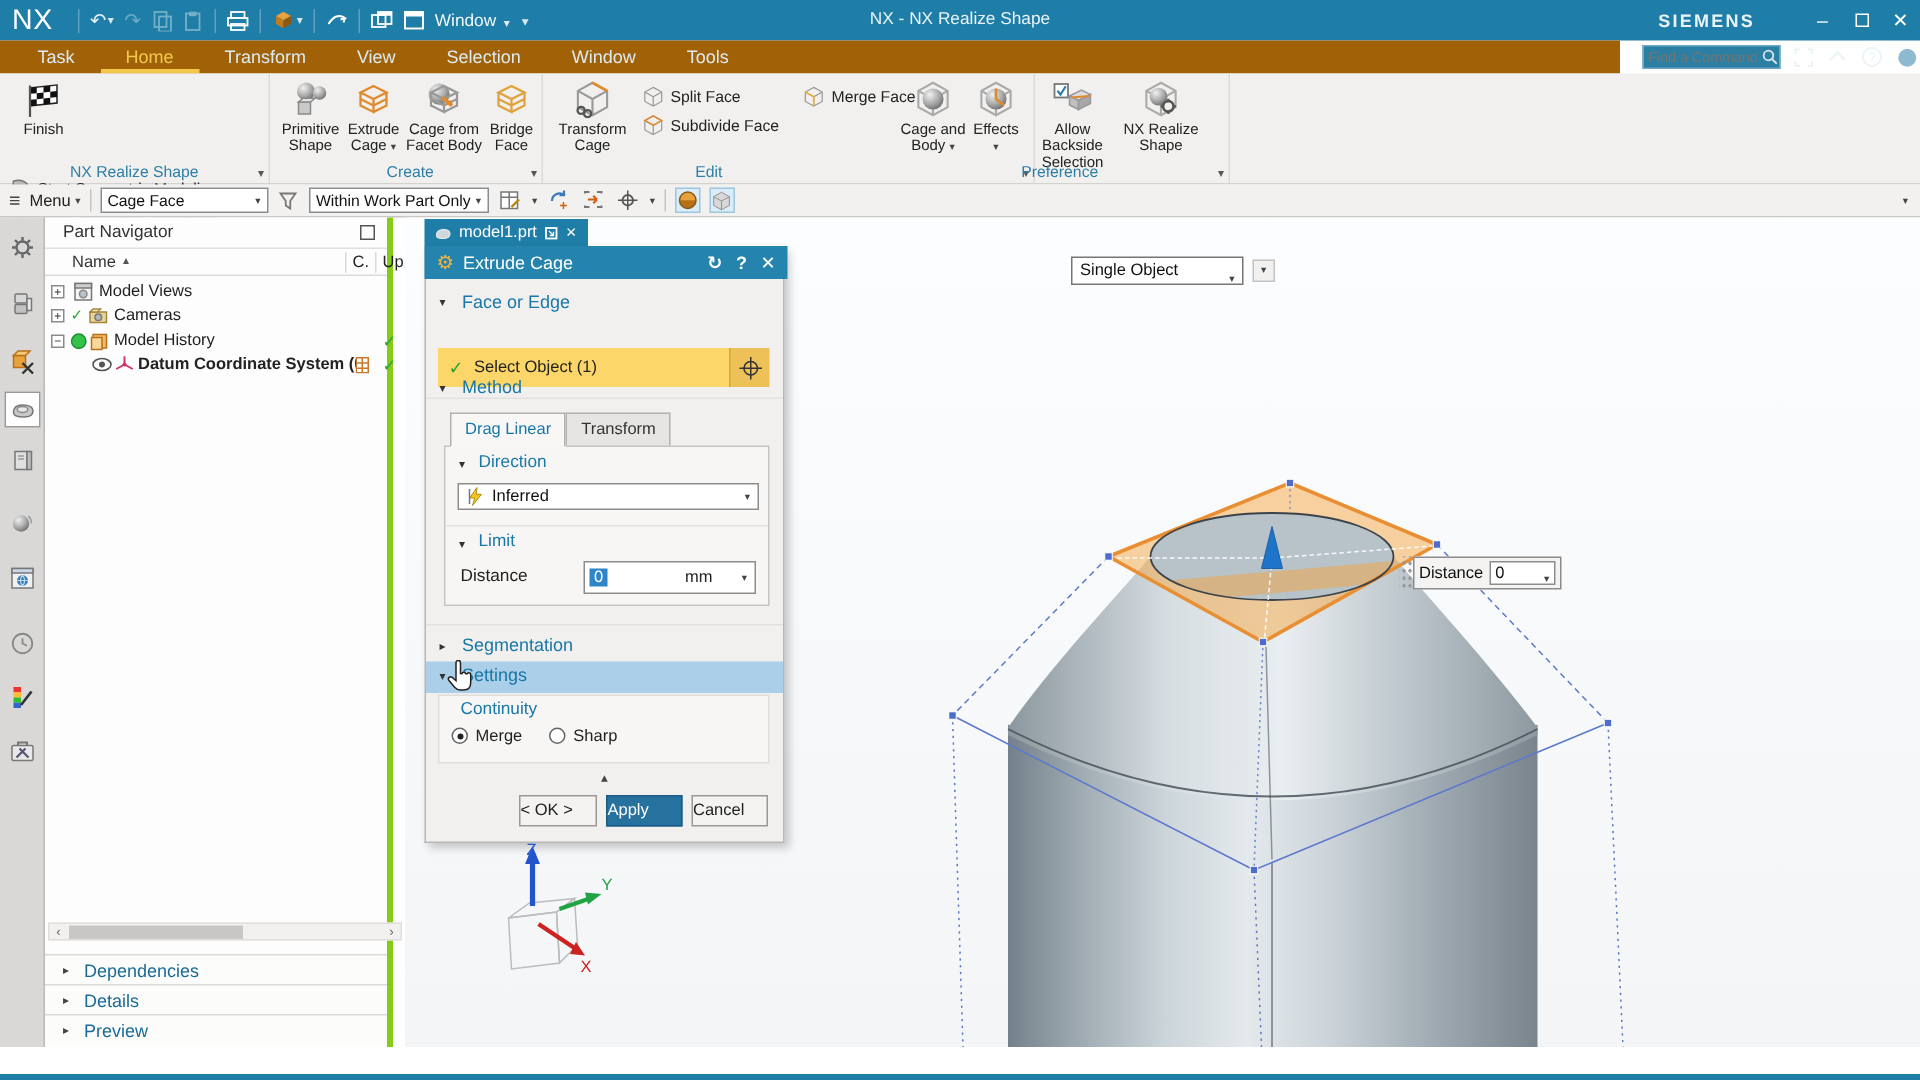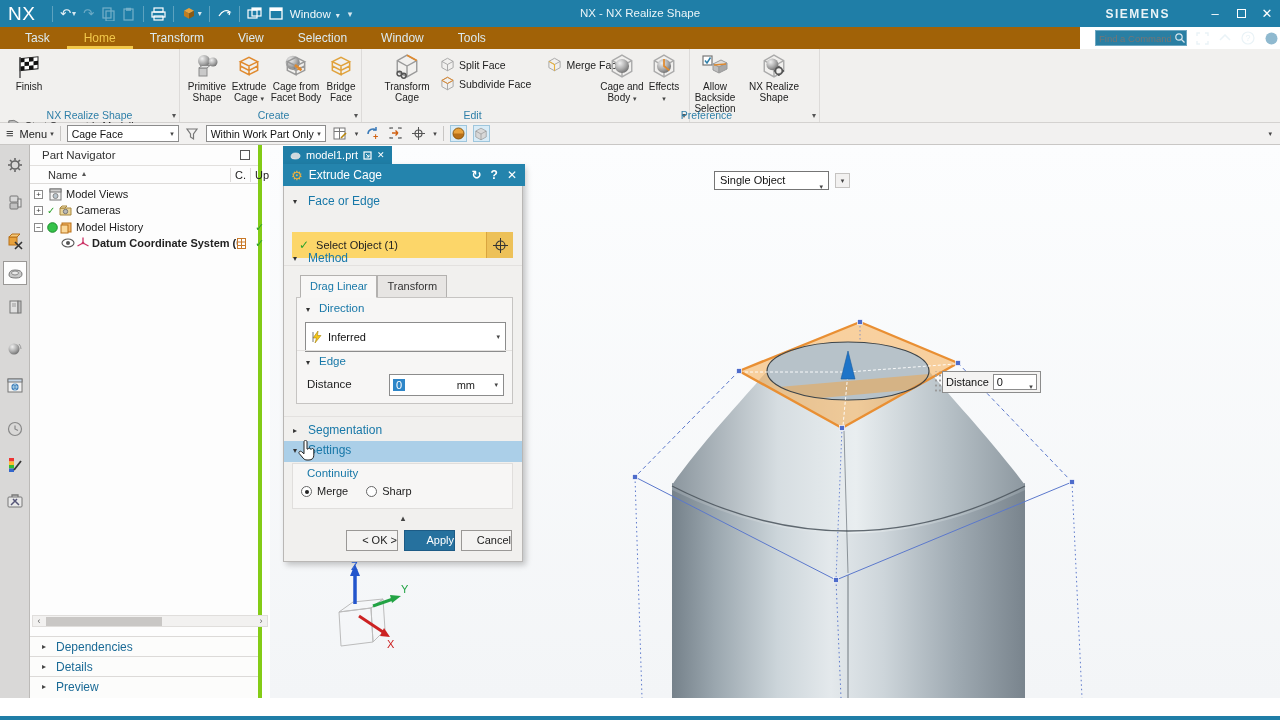--- a/index.html
+++ b/index.html
@@ -109,21 +109,21 @@
   .distinput{position:absolute;left:82px;top:0;width:115px;height:22px;background:#fff;border:1px solid #8c8c8c;display:flex;align-items:center;font-size:11px}
   .valsel{background:#2e86c8;color:#fff;margin-left:3px;padding:0 3px}
   .unit{position:absolute;right:28px;color:#222}
   .settings-body{position:absolute;left:8px;top:299px;width:221px;height:46px;background:#f7f6f5;border:1px solid #e0dedc}
   .contlabel{position:absolute;left:14px;top:3px;font-size:11.5px;color:#1878a8}
   .radios{position:absolute;left:8px;top:21px;display:flex;gap:18px;align-items:center;font-size:11px;color:#222}
   .radio{width:11px;height:11px;border:1px solid #666;border-radius:50%;background:#fff;display:inline-block;position:relative;margin-right:5px;vertical-align:-2px}
   .radio.checked:after{content:"";position:absolute;left:2.5px;top:2.5px;width:4px;height:4px;border-radius:50%;background:#222}
   .collapse-up{position:absolute;left:0;top:349px;width:100%;text-align:center;font-size:9px;color:#444}
   .btnrow{position:absolute;left:0;top:366px;width:100%;height:21px}
-  .btn{position:absolute;height:21px;font-size:11px;text-align:right;line-height:19px;border:1px solid #9a9896;background:#f4f3f2;color:#222}
+  .btn{position:absolute;height:21px;font-size:11px;text-align:left;line-height:19px;border:1px solid #9a9896;background:#f4f3f2;color:#222}
   .btn.apply{background:#26719e;border-color:#1d5b85;color:#fff}
   .divline{position:absolute;left:0;width:100%;height:1px;background:#e3e1df}
 
   
   .distfloat{position:absolute;left:663px;top:226px;height:22px;display:flex;align-items:stretch}
   .grip{width:9px;background-image:radial-gradient(circle,#9a9a9a 1px,transparent 1.2px);background-size:4px 5px;background-position:1px 2px}
   .dfbox{display:flex;align-items:center;background:#f4f3f2;border:1px solid #8c8c8c;padding:0 3px;gap:4px;font-size:11px;color:#111}
   .dfinput{width:44px;height:16px;background:#fff;border:1px solid #8c8c8c;position:relative;font-size:11px;line-height:14px;padding-left:3px}
   .dfinput .dda{position:absolute;right:3px;top:5px}
 
@@ -352,21 +352,21 @@
         <svg class="ric" style="color:#e0a23c">
             <use href="#cageBox"></use>
           </svg>
         <span>Bridge Face</span>
       </div>
       <div class="glabel">Create</div>
       <div class="goflow">▾</div>
     </div>
 
     <div class="rgroup" style="left:366px;width:324px">
-      <div class="bigbtn" style="width:50px;margin-left:16px">
+      <div class="bigbtn" style="width:50px;margin-left:4px">
         <svg class="ric" viewBox="0 0 24 24">
           <use href="#cubeWire" style="color:#9a9a9a"></use>
           <path d="M12 2 21 7" stroke="#e08a2e" stroke-width="1.6"></path>
           <circle cx="5" cy="19" r="2.2" fill="none" stroke="#555" stroke-width="1.4"></circle>
             <circle cx="9" cy="21" r="2.2" fill="none" stroke="#555" stroke-width="1.4"></circle>
           </svg>
         <span>Transform Cage</span>
       </div>
       <div style="float:left;margin-left:8px;margin-top:6px">
         <div class="smallrow">
@@ -783,32 +783,32 @@
       <div class="mtabs">
         <div class="mtab active">Drag Linear</div>
         <div class="mtab">Transform</div>
       </div>
 
       <div class="mpanel">
         <div class="psec" style="top:3px">
           <span class="tri">▾</span>
           <span class="sec-t">Direction</span>
         </div>
-        <div class="dd" style="left:8px;top:24px;width:201px;height:30px">
+        <div class="dd" style="left:8px;top:24px;width:201px;height:18px">
           <svg width="12" height="14">
               <polygon points="7,1 2,8 5.5,8 4,13 10,5.5 6.5,5.5" fill="#f5c518" stroke="#a8860b" stroke-width=".6"></polygon>
               <line x1="2" y1="2" x2="2" y2="12" stroke="#777"></line>
             </svg>
           <span>Inferred</span>
           <span class="dda">▾</span>
         </div>
         <div class="divline" style="top:52px"></div>
         <div class="psec" style="top:56px">
           <span class="tri">▾</span>
-          <span class="sec-t">Edge</span>
+          <span class="sec-t">Limit</span>
         </div>
         <div class="distrow">
           <span class="dlabel">Distance</span>
           <div class="distinput">
             <span class="valsel">0</span>
             <span class="unit">mm</span>
             <span class="dda" style="position:absolute;right:5px">▾</span>
           </div>
         </div>
       </div>

